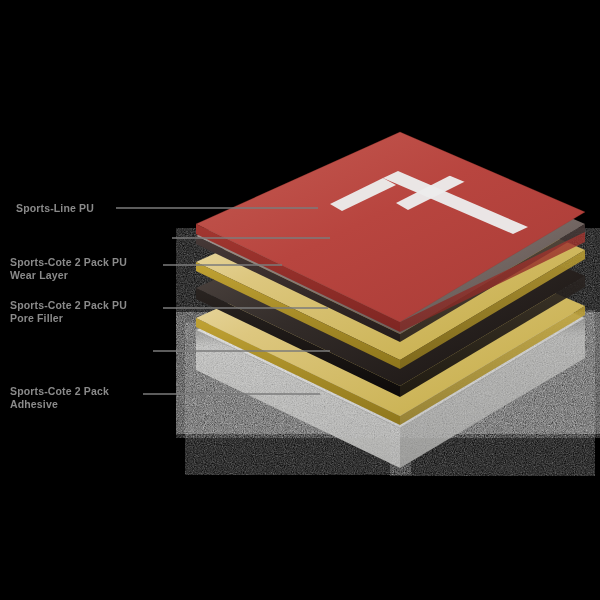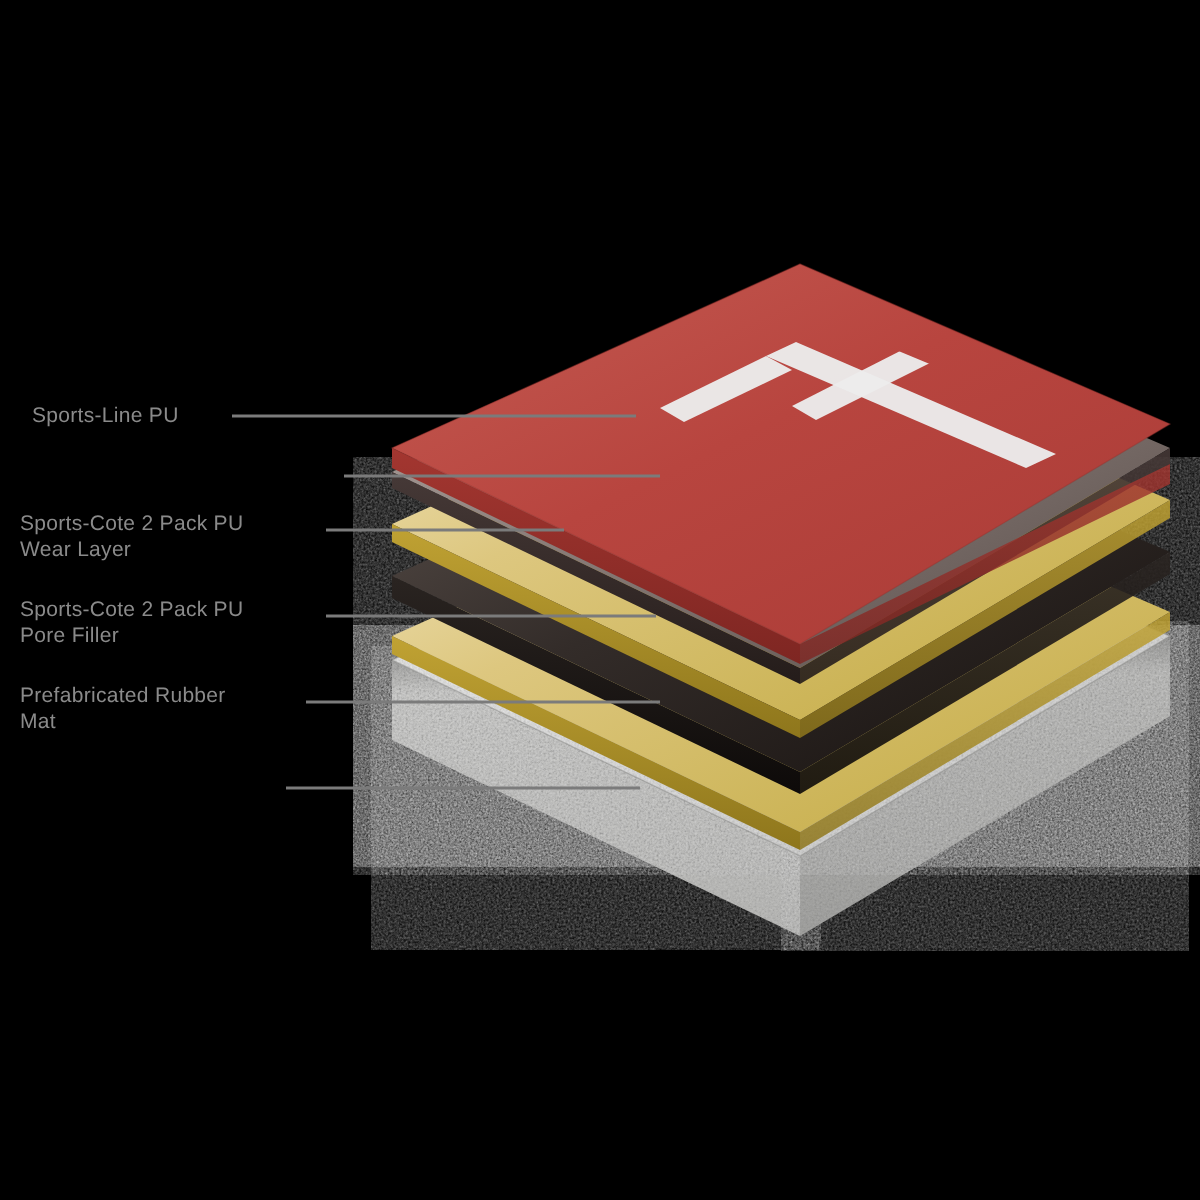--- a/index.html
+++ b/index.html
@@ -1,21 +1,21 @@
 <!DOCTYPE html>
 <html><head>
 <meta charset="utf-8">
 <title>Sports Surface Layer Diagram</title>
 <style>
   html,body{margin:0;padding:0;background:#000;}
   body{width:600px;height:600px;overflow:hidden;
        font-family:"Liberation Sans","DejaVu Sans",sans-serif;}
   #stage{position:relative;width:600px;height:600px;background:#000;}
   #diagram{position:absolute;inset:0;width:600px;height:600px;display:block;}
-  .lbl{position:absolute;color:#8a8a8a;font-size:10.5px;font-weight:normal;
+  .lbl{position:absolute;color:#8a8a8a;font-size:10.5px;font-weight:bold;
        letter-spacing:.15px;line-height:12.5px;white-space:pre-line;}
 </style>
 </head>
 <body>
 
 <div id="stage">
   <svg id="diagram" viewBox="0 0 600 600">
     <defs>
       <linearGradient id="gRed" x1="0" y1="0" x2="1" y2="1">
         <stop offset="0%" stop-color="#c45b52"></stop>
@@ -142,15 +142,15 @@
       <line x1="153" y1="351" x2="330" y2="351"></line>
       <line x1="143" y1="394" x2="320" y2="394"></line>
     </g>
   </svg>
 
   <div class="lbl" style="left:16px;top:202px;">Sports-Line PU</div>
   <div class="lbl" style="left:10px;top:256px;">Sports-Cote 2 Pack PU
 Wear Layer</div>
   <div class="lbl" style="left:10px;top:299px;">Sports-Cote 2 Pack PU
 Pore Filler</div>
-  <div class="lbl" style="left:10px;top:342px;">Prefabricated Rubber
-Mat</div>
+  <div class="lbl" style="left:10px;top:385px;">Sports-Cote 2 Pack
+Adhesive</div>
 </div>
 
 </body></html>

